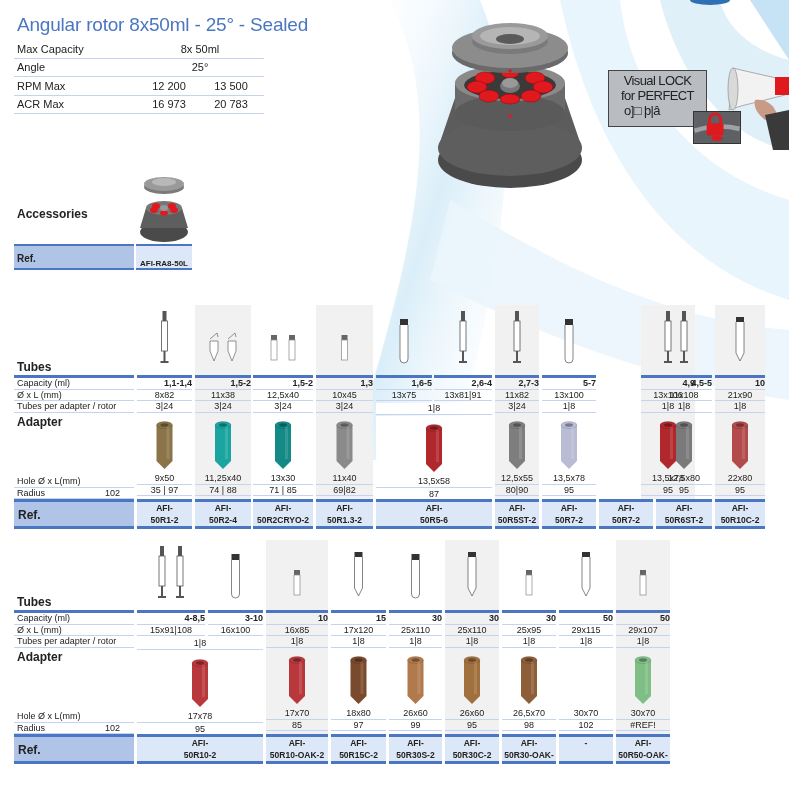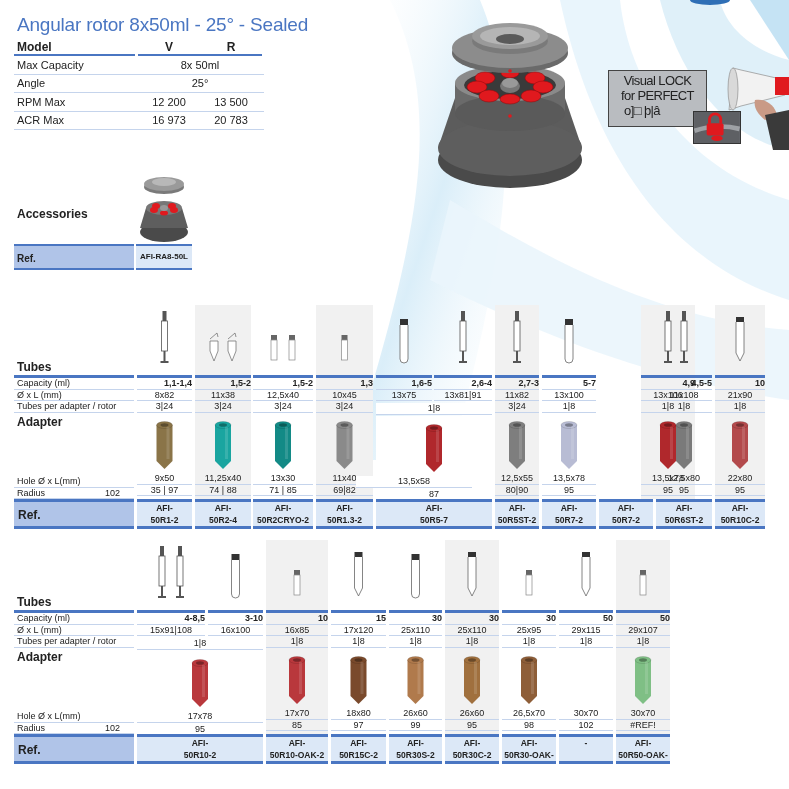--- a/index.html
+++ b/index.html
@@ -26,21 +26,21 @@
   .rotor { position: absolute; left: 425px; top: 8px; width: 160px; height: 185px; }
   .lockbox { position: absolute; left: 608px; top: 70px; width: 99px; height: 57px; background: #b9bcc0; border: 1px solid #444; font-size: 13px; color: #222; text-align: center; line-height: 15px; padding-top: 2px; letter-spacing: -0.6px; }
   .lockbox .third { text-align: left; padding-left: 15px; }
   .lockinset { position: absolute; left: 693px; top: 111px; width: 48px; height: 33px; background: #6b6e72; border: 1px solid #333; }
   .megaphone { position: absolute; left: 725px; top: 60px; width: 64px; height: 90px; }
 
   
   .acc-label { position: absolute; left: 17px; top: 207px; font-weight: bold; font-size: 12px; }
   .acc-img { position: absolute; left: 136px; top: 172px; width: 56px; height: 72px; }
   .acc-ref-l { position: absolute; left: 14px; top: 244px; width: 120px; height: 26px; background: #b0c4e8; border-top: 2px solid #4a76c2; border-bottom: 2px solid #4a76c2; font-weight: bold; font-size: 10px; padding: 7px 3px; }
-  .acc-ref-r { position: absolute; left: 136px; top: 244px; width: 56px; height: 26px; background: #dce8f7; border-top: 2px solid #4a76c2; border-bottom: 2px solid #4a76c2; font-weight: bold; font-size: 8px; text-align: center; padding-top: 6px; }
+  .acc-ref-r { position: absolute; left: 136px; top: 244px; width: 56px; height: 26px; background: #dce8f7; border-top: 2px solid #4a76c2; border-bottom: 2px solid #4a76c2; font-weight: bold; font-size: 8px; text-align: center; padding-top: 13px; }
 
   
   .grid { position: absolute; left: 14px; font-size: 9px; }
   .grid .lbl-tubes, .grid .lbl-adapter { position: absolute; left: 3px; font-weight: bold; font-size: 12px; }
   .grid .lblcol { position: absolute; left: 0; width: 120px; }
   .grid .lblrow { height: 11.5px; line-height: 11.5px; border-bottom: 1px solid #c5d4ec; padding-left: 3px; font-size: 9px; display: flex; justify-content: space-between; padding-right: 14px; }
   .grid .lblcol .toprule { height: 3px; border-top: 3px solid #4a76c2; }
   .col { position: absolute; }
   .col.shade { background: #f1f1f1; }
   .col .toprule { height: 3px; border-top: 3px solid #4a76c2; }
@@ -68,25 +68,20 @@
   <path d="M230 0 C 260 140, 330 260, 459 300 L 459 200 C 360 170, 300 90, 290 0 Z" fill="#e4f2fb" opacity="0.8"></path>
   <path d="M330 0 C 350 80, 400 140, 459 150 L 459 60 C 420 50, 395 25, 390 0 Z" fill="#d7ecf8" opacity="0.8"></path>
   <path d="M120 200 C 220 260, 330 320, 459 330 L 459 400 C 320 380, 200 330, 100 280 Z" fill="#eaf5fc" opacity="0.9"></path>
   <path d="M420 0 L 459 0 L 459 60 Z" fill="#5aaee0" opacity="0.35"></path>
   <ellipse cx="380" cy="0" rx="20" ry="5" fill="#2f6fb6"></ellipse>
 </svg>
 
 <div class="title">Angular rotor 8x50ml - 25° - Sealed</div>
 
 <div class="spec">
-  <div class="row hdr">
-    <div class="cell c0">Model</div>
-    <div class="cell c1">V</div>
-    <div class="cell c2">R</div>
-  </div>
   <div class="body">
     <div class="row">
       <div class="c0">Max Capacity</div>
       <div class="c12">8x 50ml</div>
     </div>
     <div class="row">
       <div class="c0">Angle</div>
       <div class="c12">25°</div>
     </div>
     <div class="row">
@@ -458,25 +453,25 @@
     </div>
     <div class="span" style="left:362px; top:103px; width:116px;">1|8</div>
     <div style="position:absolute; left:362px; top:115.5px; width:116px; height:60.5px; display:flex; justify-content:center; align-items:flex-end; background:#fff;">
       <svg width="40" height="56" viewBox="0 0 40 56">
         <path d="M12 8 V44 L20 52 L28 44 V8 Z" fill="#b0282c"></path>
         <ellipse cx="20" cy="8" rx="8" ry="3.5" fill="#b0282c" stroke="#00000033" stroke-width="0.6"></ellipse>
         <ellipse cx="20" cy="8" rx="4" ry="1.8" fill="#00000055"></ellipse>
         <rect x="22" y="10" width="3" height="32" fill="#ffffff22"></rect>
       </svg>
     </div>
-    <div class="span" style="left:342px; top:176px; width:116px;">13,5x58</div>
+    <div class="span" style="left:362px; top:176px; width:116px;">13,5x58</div>
     <div class="span" style="left:362px; top:188.5px; width:116px;">87</div>
     <div class="refcell" style="left:362px; top:199px; width:116px; height:30px;">
       <div>AFI-</div>
-      <div>50R5-7</div>
+      <div>50R5-6</div>
     </div>
   </div>
 
 <div id="t2" class="grid" style="top:535px; width:775px; height:230px;">
     <div class="lbl-tubes" style="top:60px">Tubes</div>
     <div class="lblcol" style="top:75px">
       <div class="toprule"></div>
       <div class="lblrow">
         <span>Capacity (ml)</span>
       </div>

